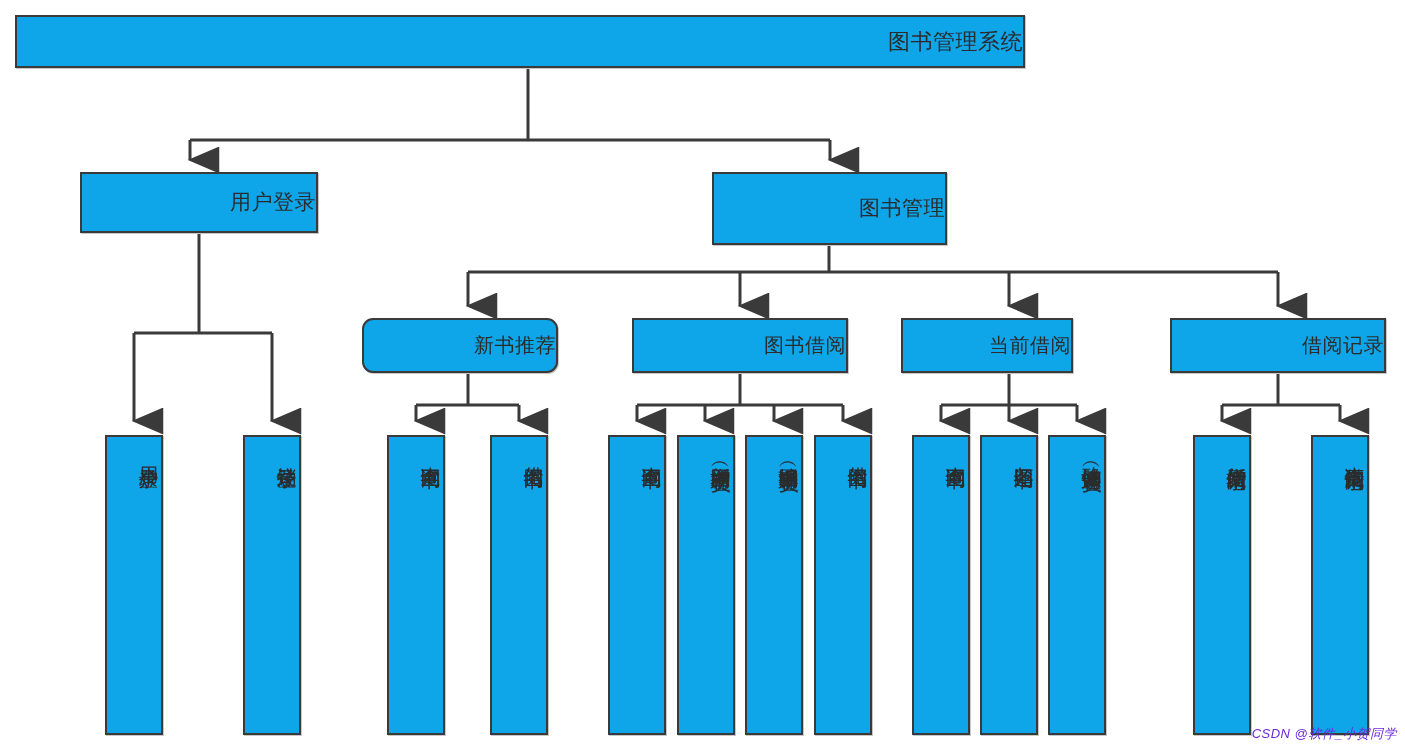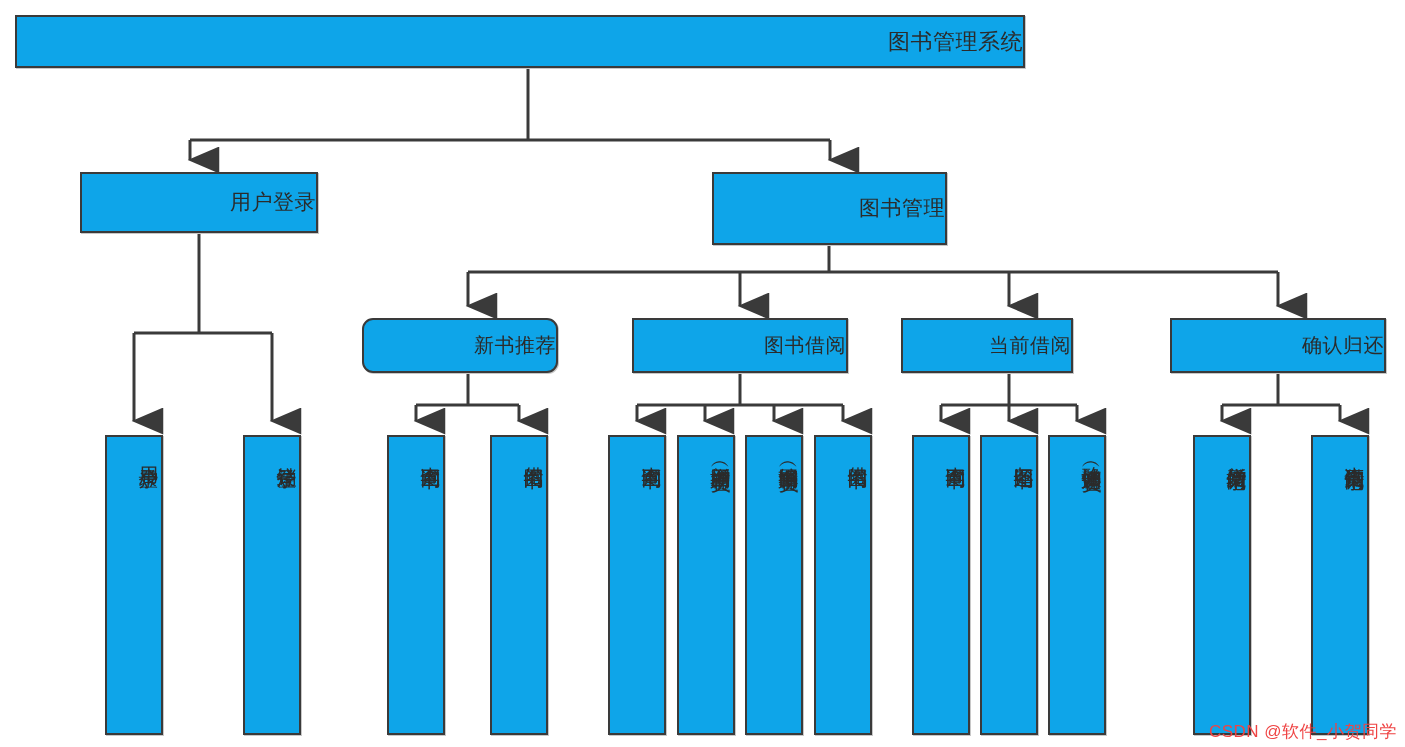--- a/index.html
+++ b/index.html
@@ -56,25 +56,26 @@
     font-size: 20px;
     line-height: 1.28;
     letter-spacing: 1px;
     white-space: normal;
     max-height: 270px;
   }
   .watermark {
     position: absolute;
     right: 8px;
     bottom: 4px;
-    font-size: 17px;
-    color: #ef4444;
+    font-size: 13px;
+    color: #6d28d9;
     letter-spacing: 0.5px;
     white-space: nowrap;
     user-select: none;
+    font-style: italic;
   }
 </style>
 </head>
 <body>
 
 <div id="canvas">
 
   <svg class="connectors" viewBox="0 0 1405 747" xmlns="http://www.w3.org/2000/svg">
     <defs>
       <marker id="arrow" viewBox="0 0 10 12" refX="5" refY="11" markerWidth="10" markerHeight="12" orient="auto-start-reverse">
@@ -143,21 +144,21 @@
   <div class="node level2" style="left:362px; top:318px; width:196px; height:55px;border-radius:11px;">
     <span class="node-label">新书推荐</span>
   </div>
   <div class="node level2" style="left:632px; top:318px; width:216px; height:55px;">
     <span class="node-label">图书借阅</span>
   </div>
   <div class="node level2" style="left:901px; top:318px; width:172px; height:55px;">
     <span class="node-label">当前借阅</span>
   </div>
   <div class="node level2" style="left:1170px; top:318px; width:216px; height:55px;">
-    <span class="node-label">确认归还</span>
+    <span class="node-label">借阅记录</span>
   </div>
 
   <div class="node leaf" style="left:105px; top:435px; width:58px; height:300px;">
     <span class="node-label">用户登录</span>
   </div>
   <div class="node leaf" style="left:243px; top:435px; width:58px; height:300px;">
     <span class="node-label">注销登录</span>
   </div>
 
   <div class="node leaf" style="left:387px; top:435px; width:58px; height:300px;">

